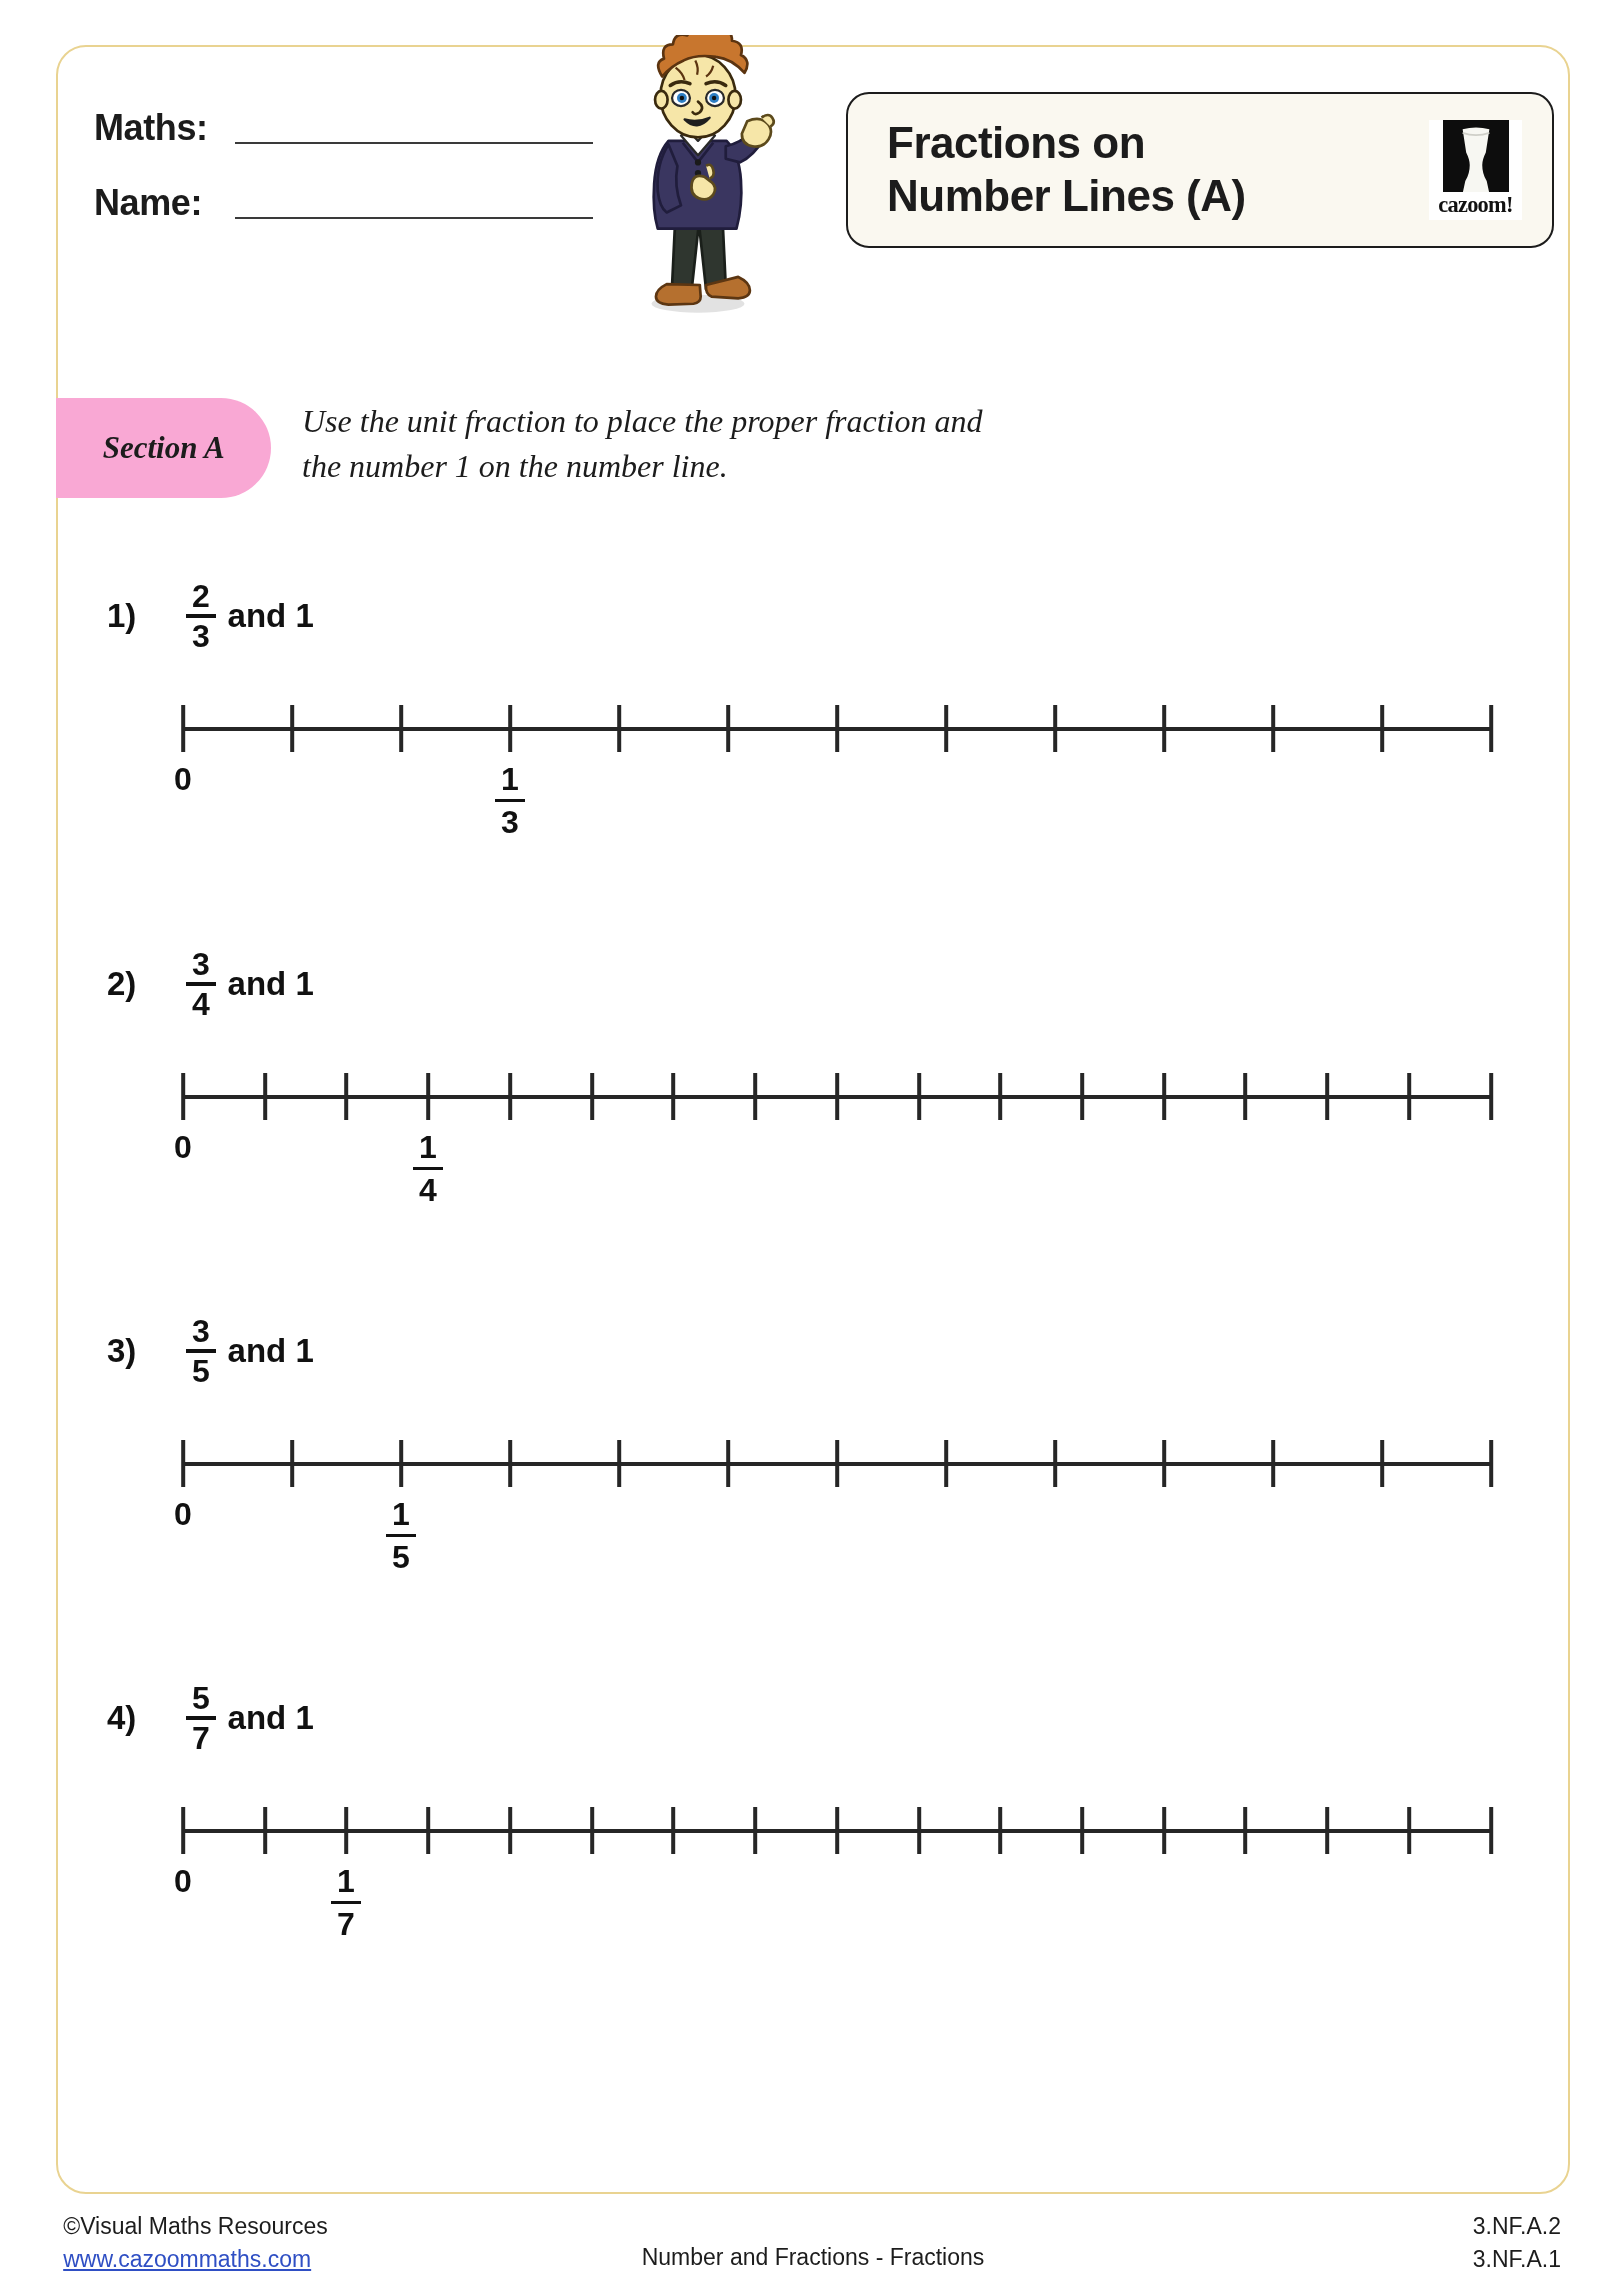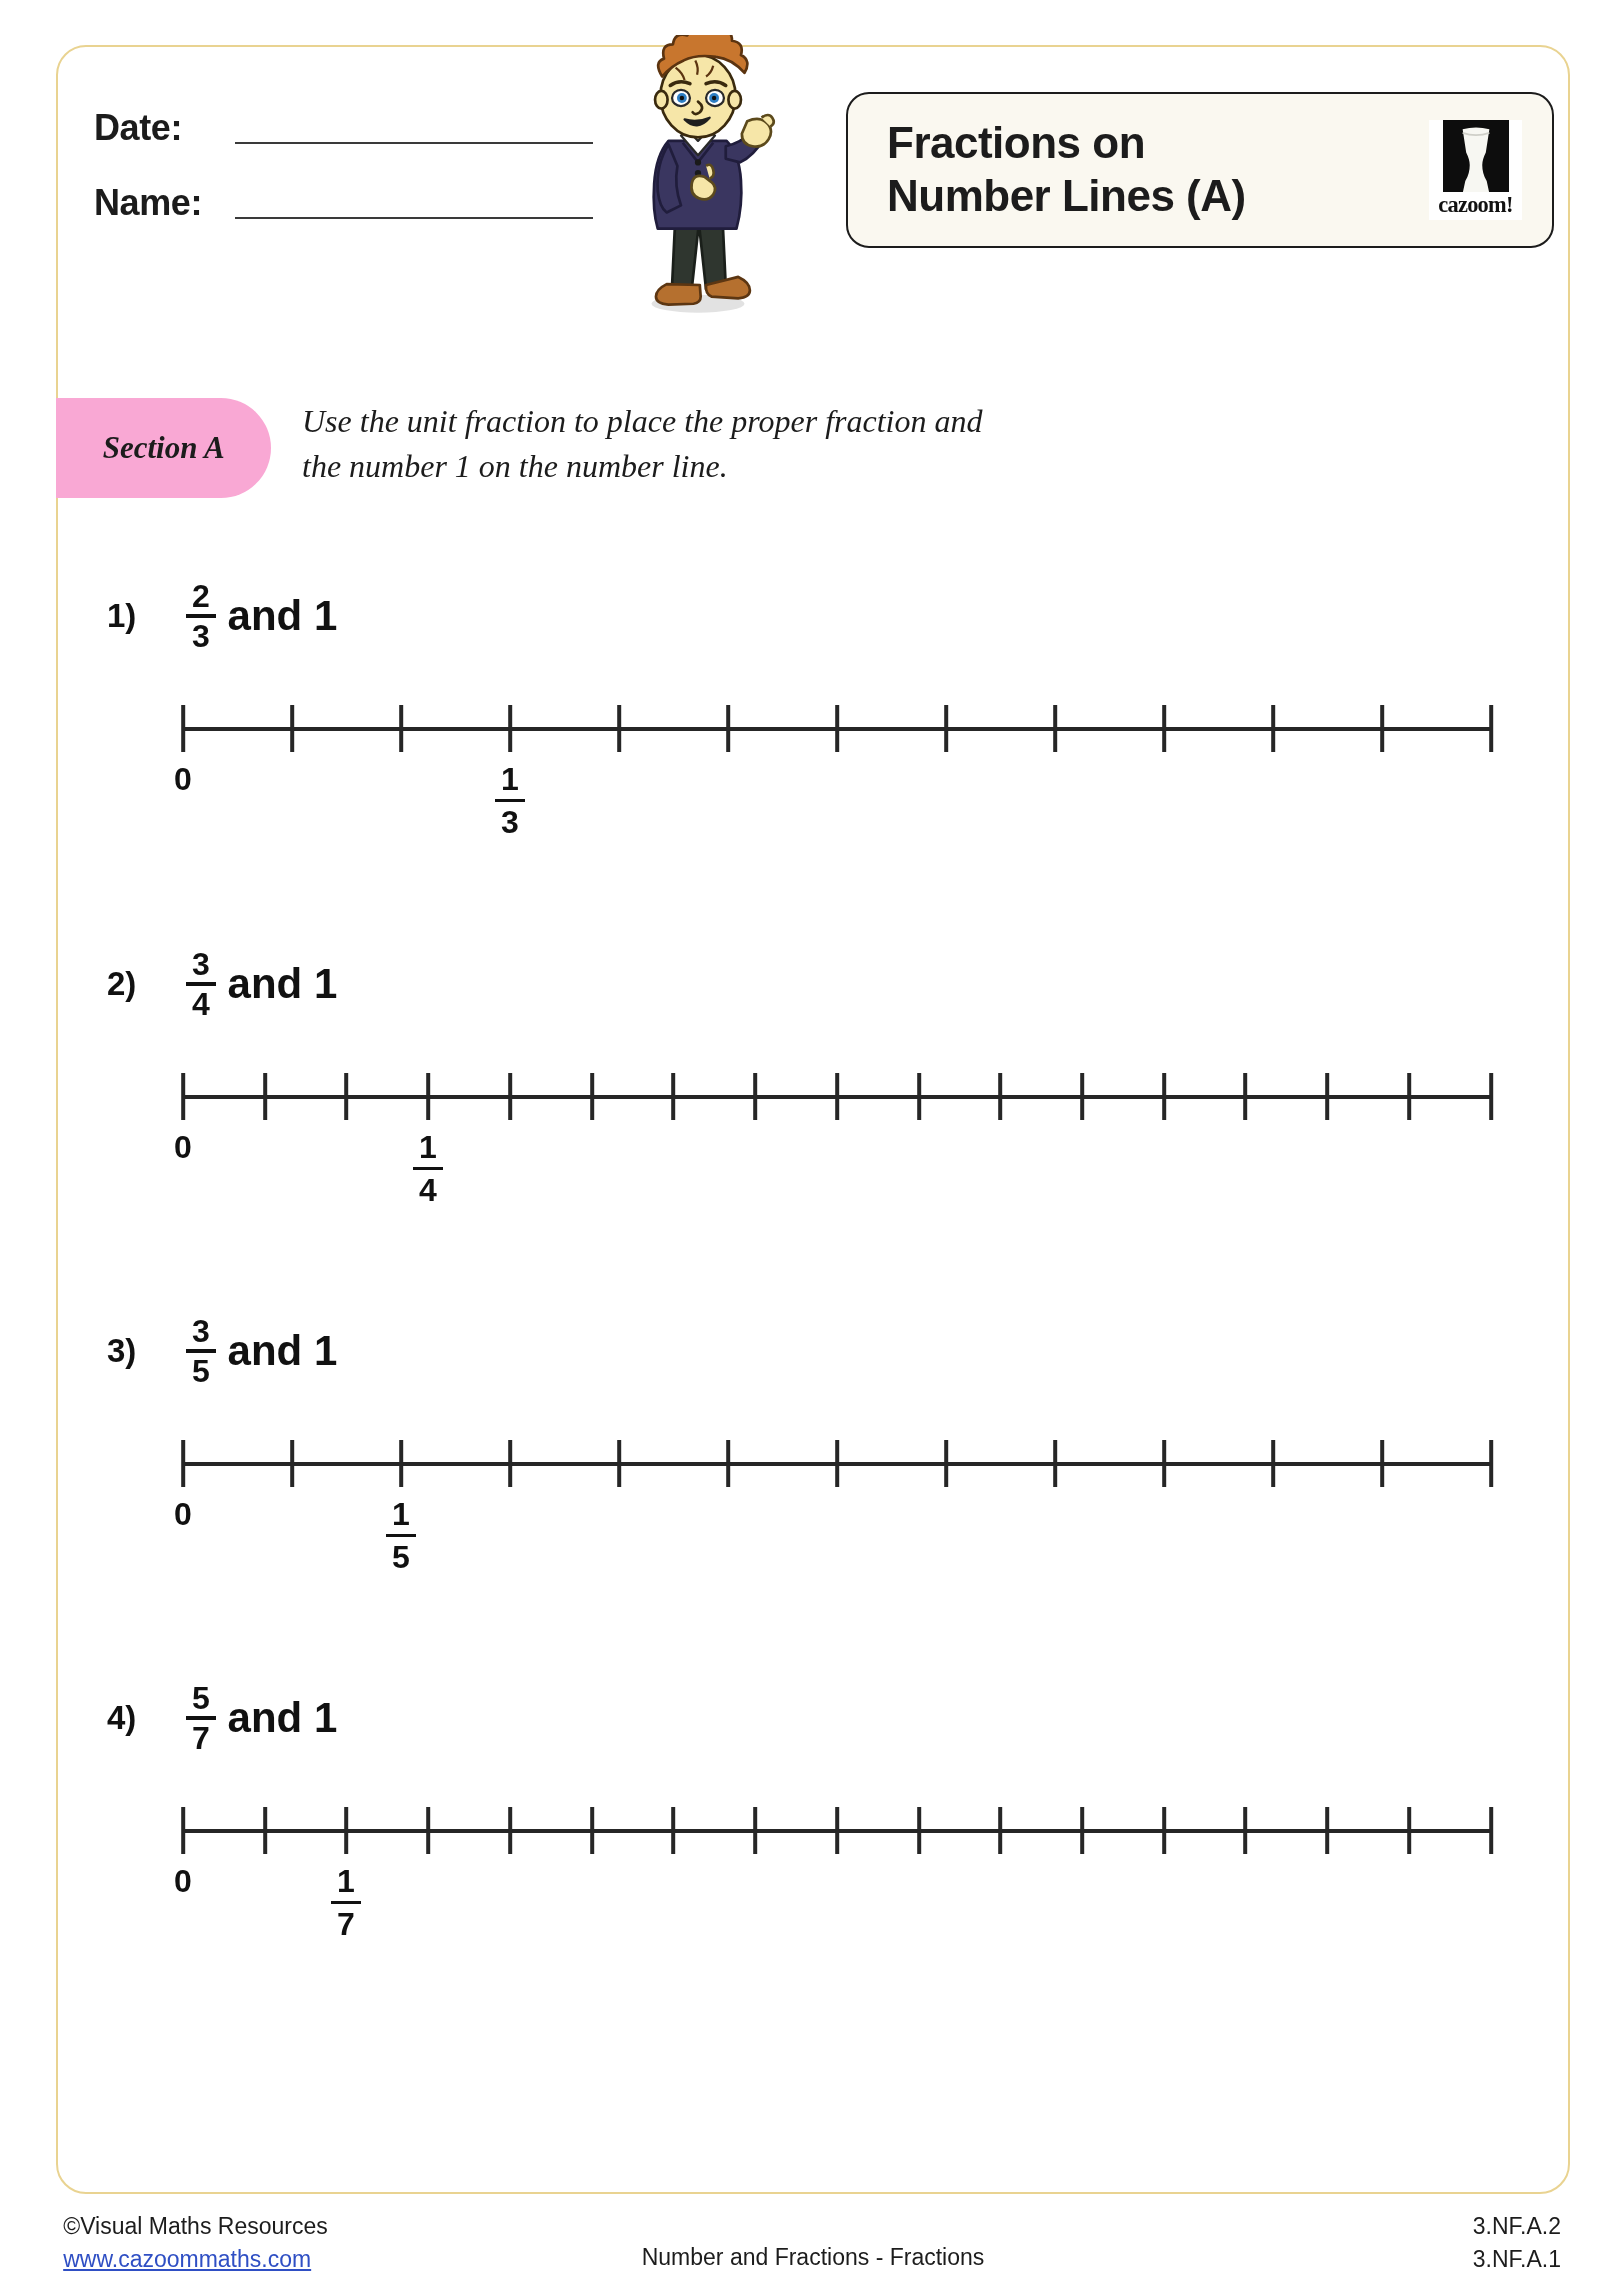--- a/index.html
+++ b/index.html
@@ -214,21 +214,21 @@
   }
 
   .frac .den {
     font-size: 32px;
     font-weight: bold;
     color: #111;
     padding-top: 2.7px;
   }
 
   .q-and {
-    font-size: 42px;
+    font-size: 33px;
     font-weight: bold;
     color: #111;
   }
 
   
   .numline-wrap {
     position: absolute;
     left: 125px;
     top: 107px;
     width: 1308px;
@@ -328,21 +328,21 @@
 </style>
 </head>
 <body>
 
 <div class="page">
 
   <div class="header">
 
     <div class="name-date">
       <div class="nd-row">
-        <div class="nd-label">Date:</div>
+        <div class="nd-label">Maths:</div>
         <div class="nd-line"></div>
       </div>
       <div class="nd-row">
         <div class="nd-label">Name:</div>
         <div class="nd-line"></div>
       </div>
     </div>
 
     <div class="mascot">
       <svg viewBox="0 0 190 320" width="170" height="287">

